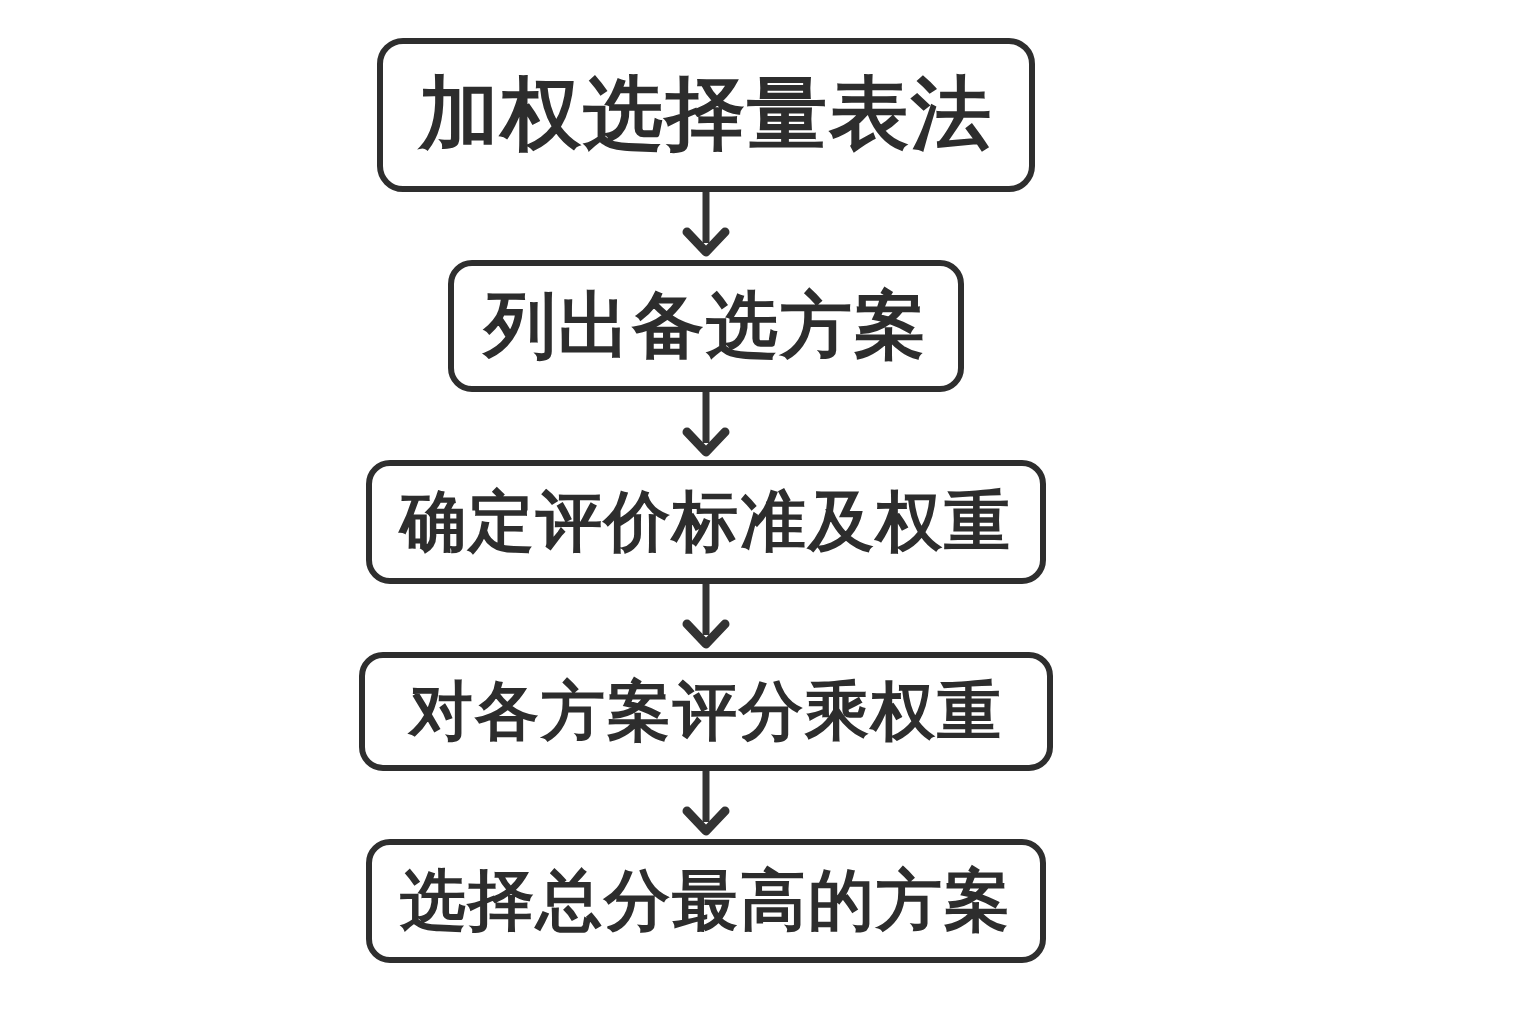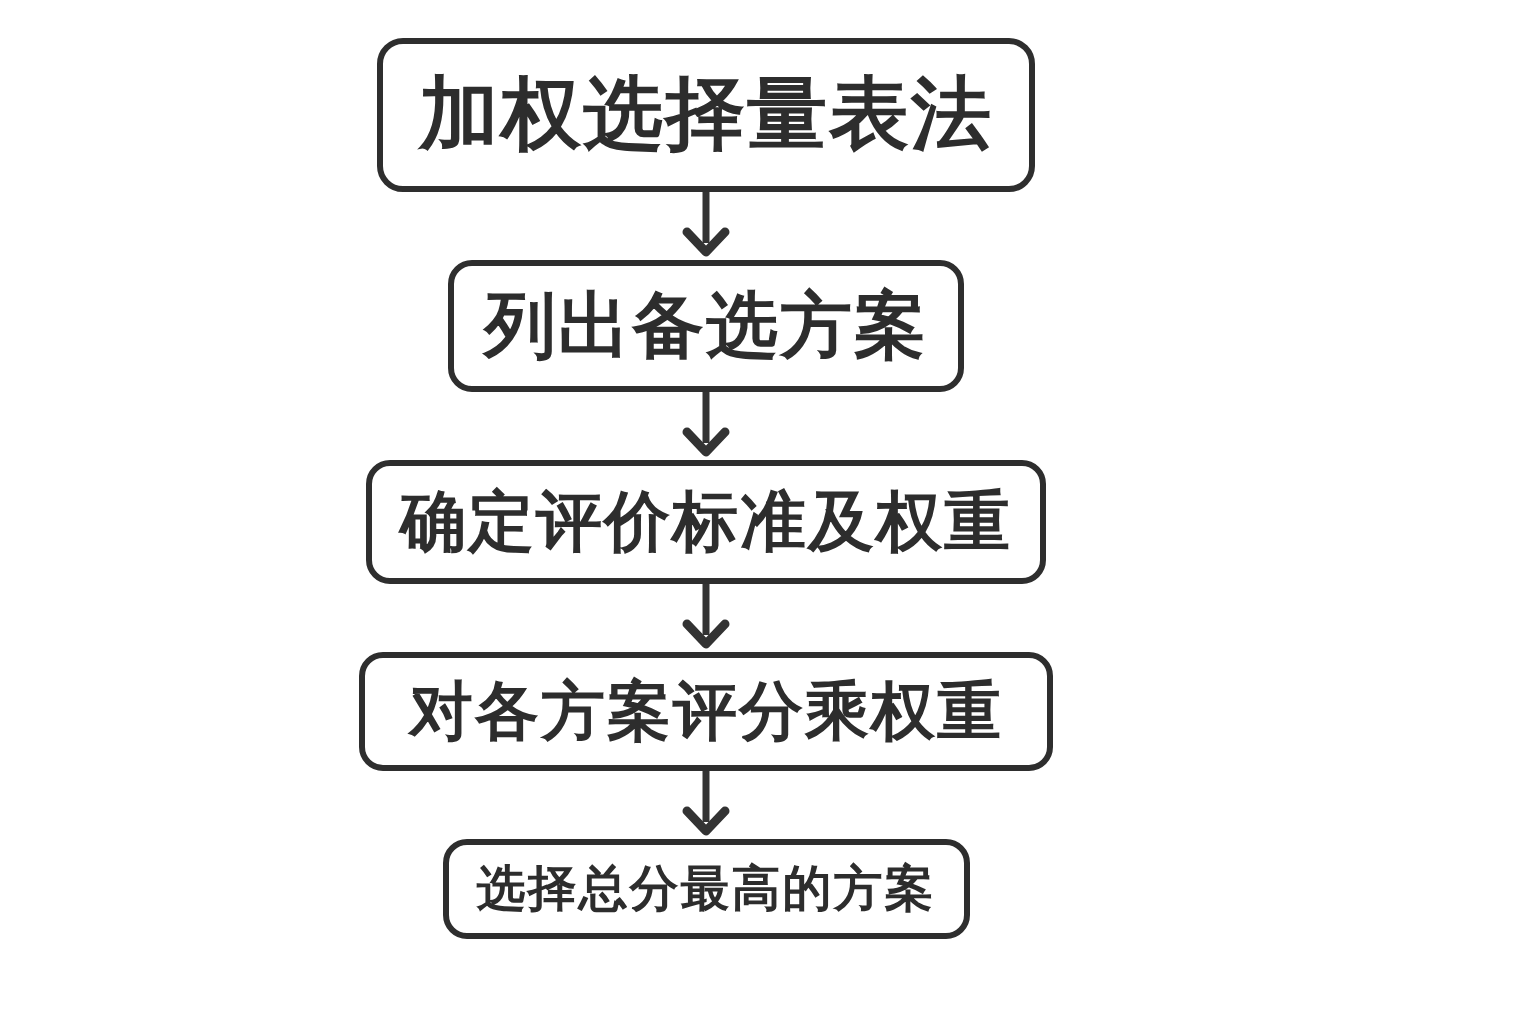--- a/index.html
+++ b/index.html
@@ -31,21 +31,21 @@
     display: flex;
     align-items: center;
     justify-content: center;
     letter-spacing: 2px;
   }
   
   .node:nth-of-type(1) { font-size: 80px; padding: 17px 36px; border-radius: 26px; }
   .node:nth-of-type(2) { font-size: 72px; padding: 12px 30px; }
   .node:nth-of-type(3) { font-size: 66px; padding: 11px 28px; }
   .node:nth-of-type(4) { font-size: 64px; padding: 10px 44px; }
-  .node:nth-of-type(5) { font-size: 49px; padding: 11px 28px; }
+  .node:nth-of-type(5) { font-size: 66px; padding: 11px 28px; }
   .arrow {
     width: 70px;
     height: 68px;
     display: block;
   }
 </style>
 </head>
 <body>
 
 <div class="flowchart">

